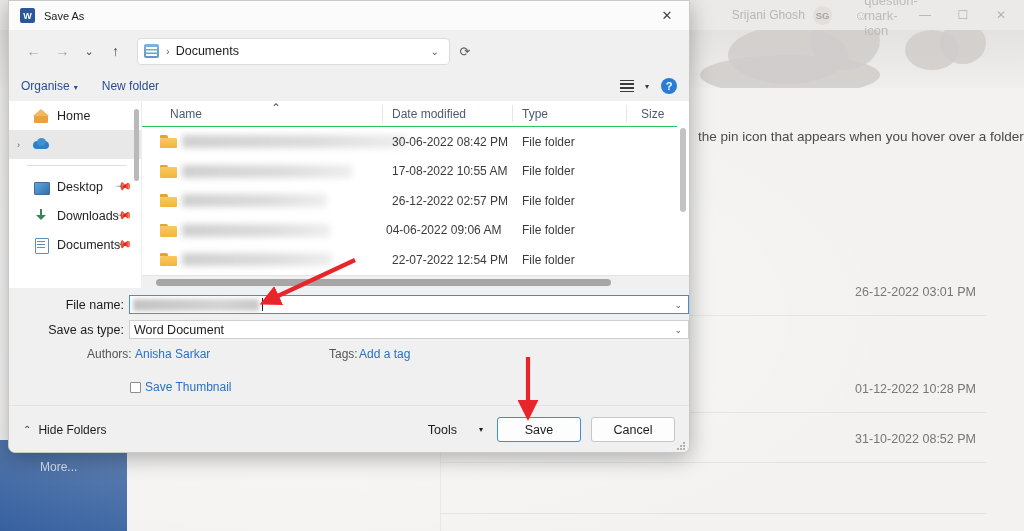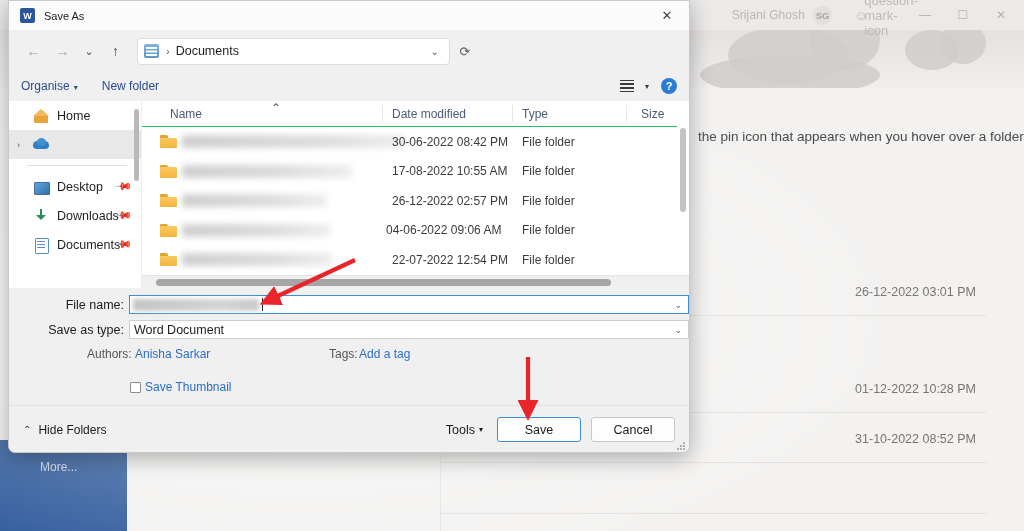--- a/index.html
+++ b/index.html
@@ -337,21 +337,21 @@
     display: flex; align-items: center;
   }
   .hidefolders {
     margin-left: 14px; font-size: 12px; color: #1c1c1c;
     display: flex; align-items: center; gap: 7px;
   }
   .hf-caret { font-size: 10px; color: #333; }
   .foot-right { margin-left: auto; display: flex; align-items: center; padding-right: 14px; }
   .tools-btn {
     font-size: 12.5px; color: #1c1c1c; display: flex; align-items: center;
-    gap: 4px; margin-right: 14px;
+    gap: 22px; margin-right: 14px;
   }
   .tools-caret { font-size: 8px; }
   .btn {
     width: 84px; height: 25px; font-size: 12.5px; color: #1b1b1b;
     background: #fdfdfd; border: 1px solid #c7c7c7; border-radius: 3px;
     display: flex; align-items: center; justify-content: center;
   }
   .btn.primary { border: 1.6px solid #3b8fd6; margin-right: 10px; }
   .resize-grip {
     position: absolute; right: 3px; bottom: 2px; width: 10px; height: 10px;

